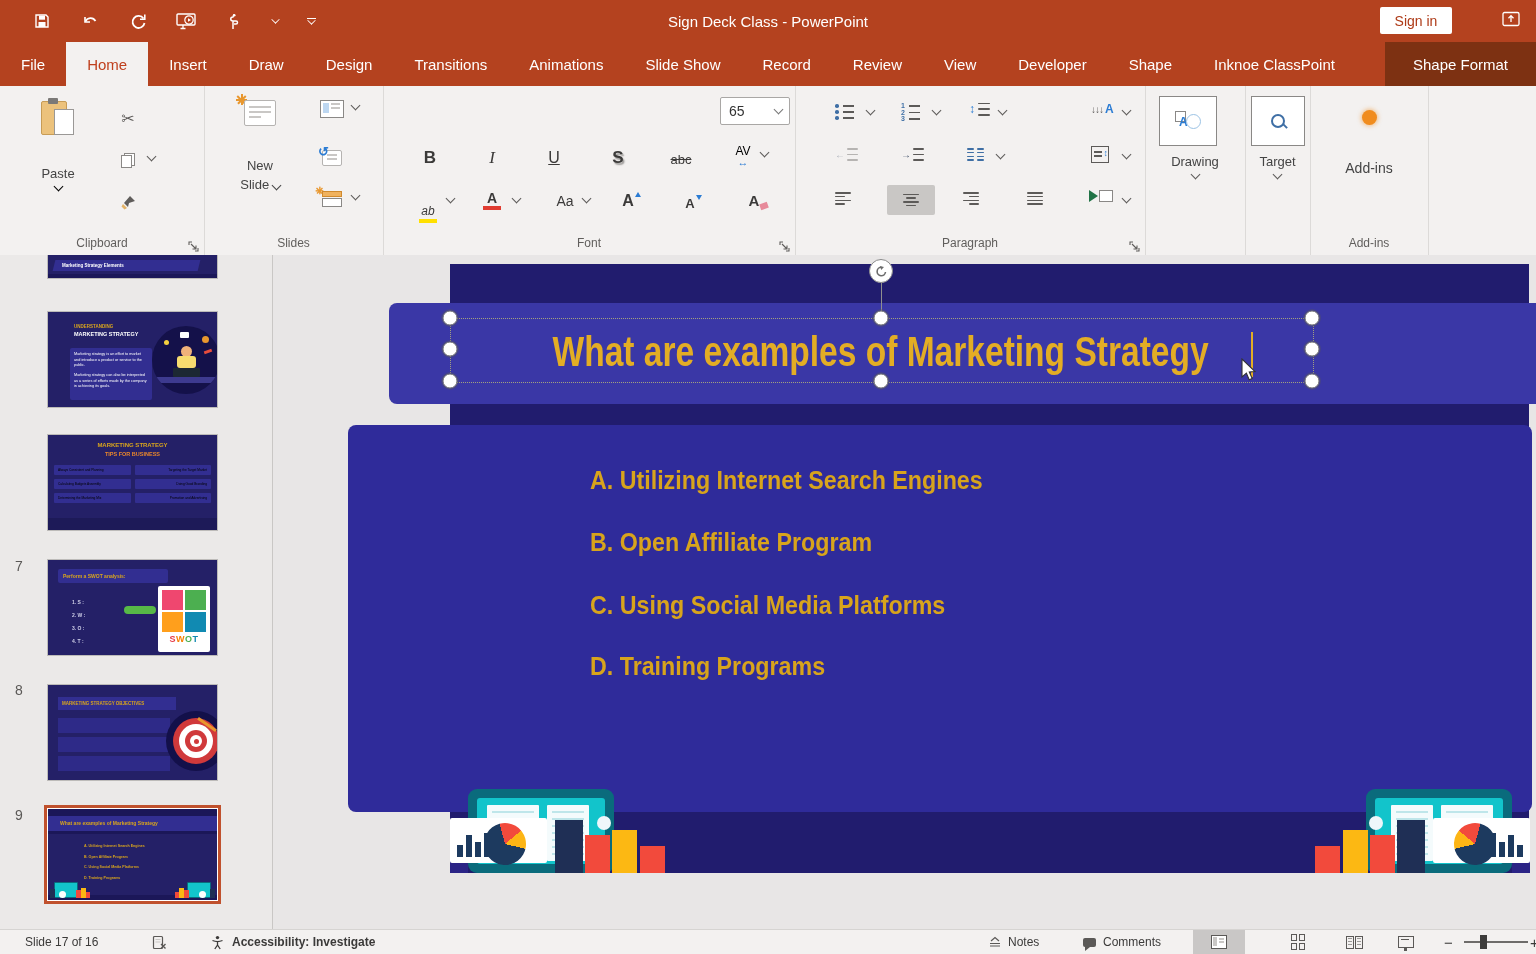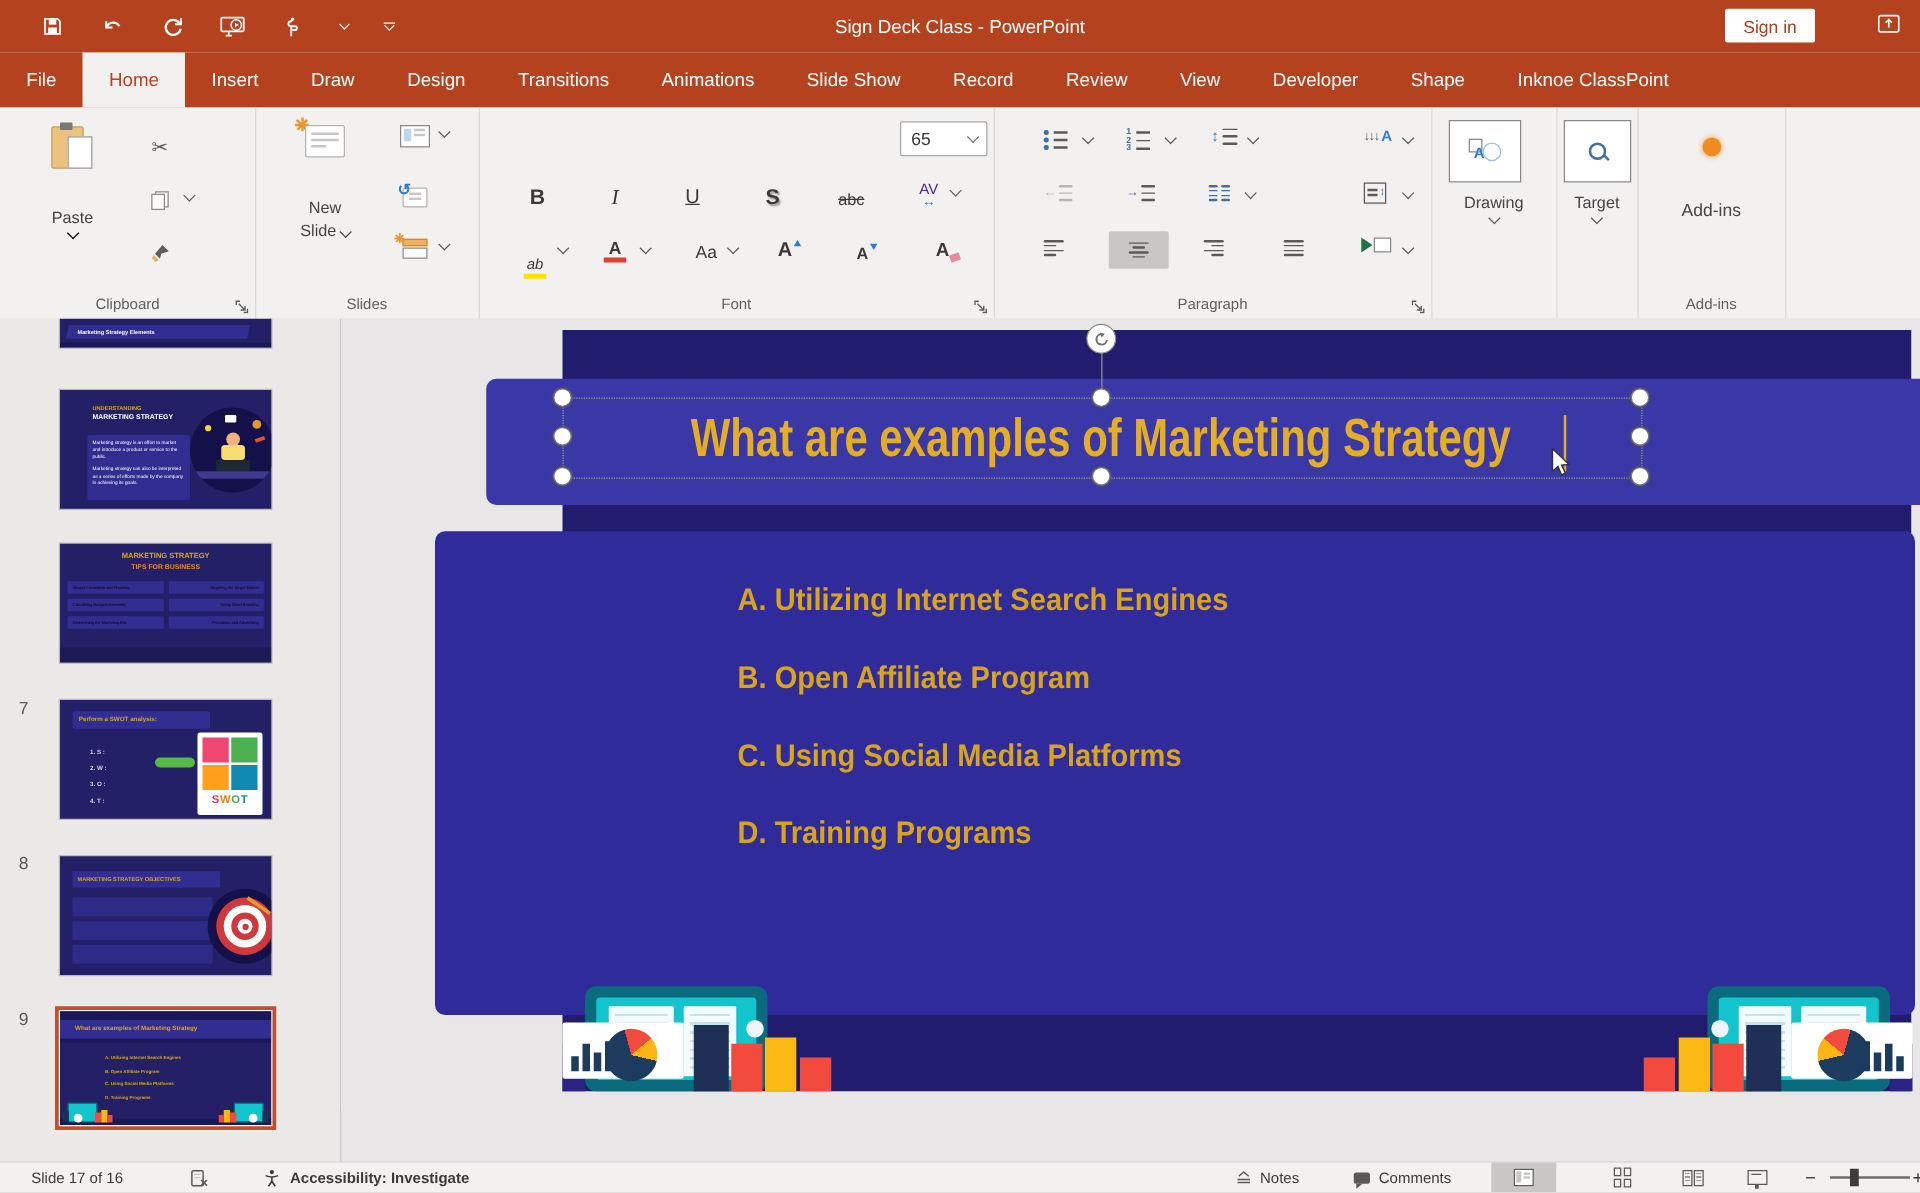--- a/index.html
+++ b/index.html
@@ -173,20 +173,21 @@
     <div class="tab">Design</div>
     <div class="tab">Transitions</div>
     <div class="tab">Animations</div>
     <div class="tab">Slide Show</div>
     <div class="tab">Record</div>
     <div class="tab">Review</div>
     <div class="tab">View</div>
     <div class="tab">Developer</div>
     <div class="tab">Shape</div>
     <div class="tab">Inknoe ClassPoint</div>
+    <div class="tab context">Shape Format</div>
   </div>
 
   <div class="ribbon">
 
     <div class="rg" style="left:0;width:204px">
       <div class="bigicon" style="left:28px;top:12px;width:60px">
         <div style="position:relative;width:34px;height:40px;margin:0 auto">
           <div style="position:absolute;left:0;top:3px;width:24px;height:32px;background:#ecc27c;border:1px solid #c79c56;border-radius:2px"></div>
           <div style="position:absolute;left:7px;top:0;width:10px;height:6px;background:#7b7977;border-radius:1px"></div>
           <div style="position:absolute;left:13px;top:11px;width:18px;height:24px;background:#fff;border:1px solid #9a9896"></div>
@@ -270,21 +271,21 @@
         <span>65</span>
         <span class="chev"></span>
       </div>
       <div class="ic" style="left:36px;top:60px;width:22px;height:24px;font-size:17px;font-weight:700;color:#3b3a39">B</div>
       <div class="ic" style="left:98px;top:60px;width:22px;height:24px;font-size:17px;color:#3b3a39;font-family:'Liberation Serif',serif;font-style:italic">I</div>
       <div class="ic" style="left:160px;top:60px;width:22px;height:24px;font-size:16px;color:#3b3a39;text-decoration:underline">U</div>
       <div class="ic" style="left:224px;top:60px;width:22px;height:24px;font-size:17px;font-weight:700;color:#3b3a39;text-shadow:1.5px 1.5px 1.5px #9a9896">S</div>
       <div class="ic" style="left:284px;top:62px;width:28px;height:22px;font-size:13px;color:#3b3a39;text-decoration:line-through">abc</div>
       <div class="ic" style="left:348px;top:56px;width:24px;height:30px">
         <span style="display:flex;flex-direction:column;align-items:center;line-height:11px">
-          <span style="font-size:12px;color:#4c1d95">AV</span>
+          <span style="font-size:12px;color:#000000">AV</span>
           <span style="font-size:11px;color:#2b7cd3">↔</span>
         </span>
       </div>
       <div class="ccenter" style="position:absolute;left:378px;top:66px">
           <span class="chev" style="color:#5c5a58"></span>
         </div>
 
       <div class="ic" style="left:32px;top:114px;width:26px;height:26px">
         <span style="display:flex;flex-direction:column;align-items:center">
           <span style="font-size:12px;color:#3b3a39;font-style:italic">ab</span>

